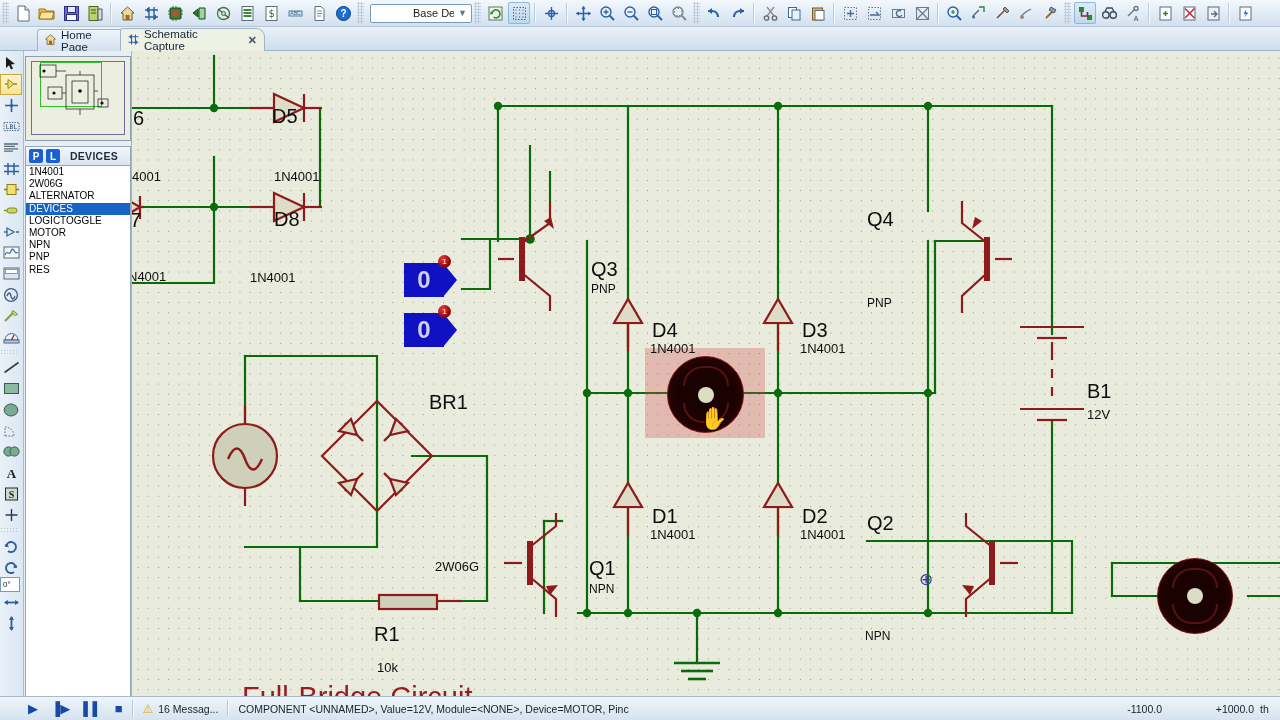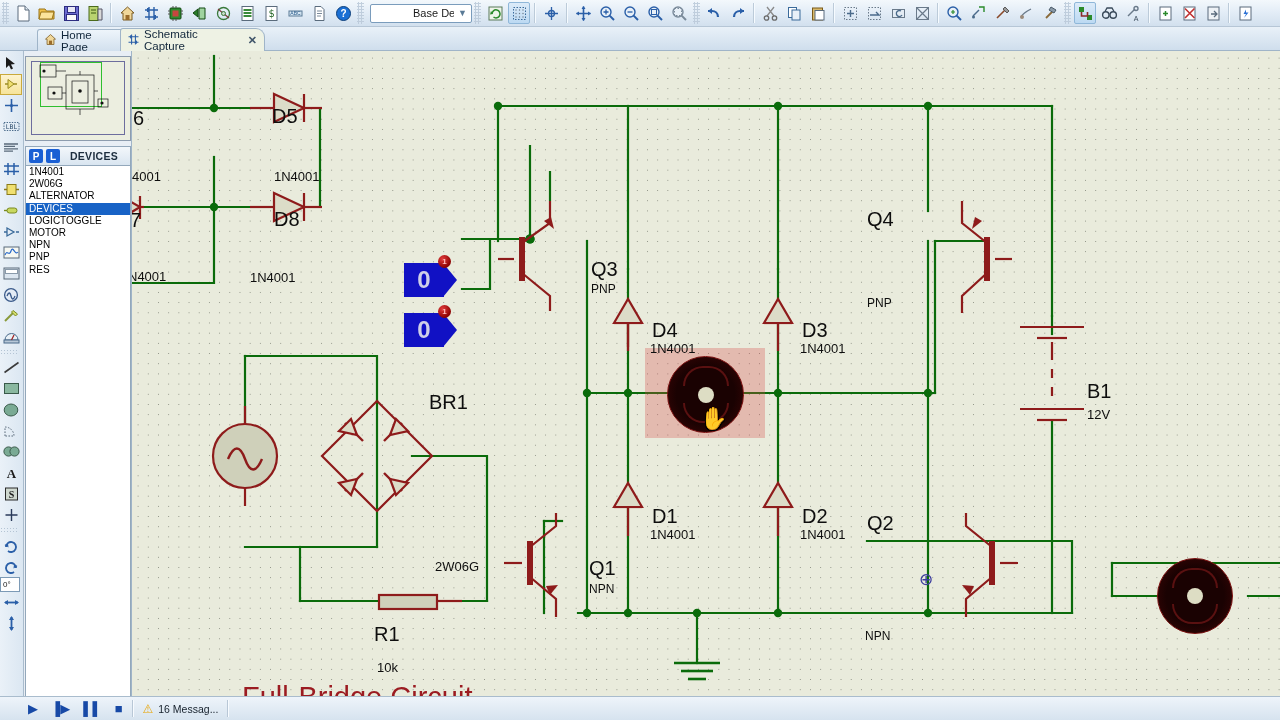--- a/index.html
+++ b/index.html
@@ -995,16 +995,22 @@
       <span class="ab">▐▶</span>
       <span class="ab">▌▌</span>
       <span class="ab">■</span>
     </div>
     <div class="st-sep"></div>
     <div class="msgbox">
       <span class="warnicon">⚠</span>
       <span>16 Messag...</span>
     </div>
     <div class="st-sep"></div>
-
+    <div>COMPONENT &lt;UNNAMED&gt;, Value=12V, Module=&lt;NONE&gt;, Device=MOTOR, Pinc</div>
+
+    <div class="coord">
+      <span class="c1">-1100.0</span>
+      <span class="c2">+1000.0</span>
+      <span class="c3">th</span>
+    </div>
   </div>
 
 </div>
 
 </body></html>

